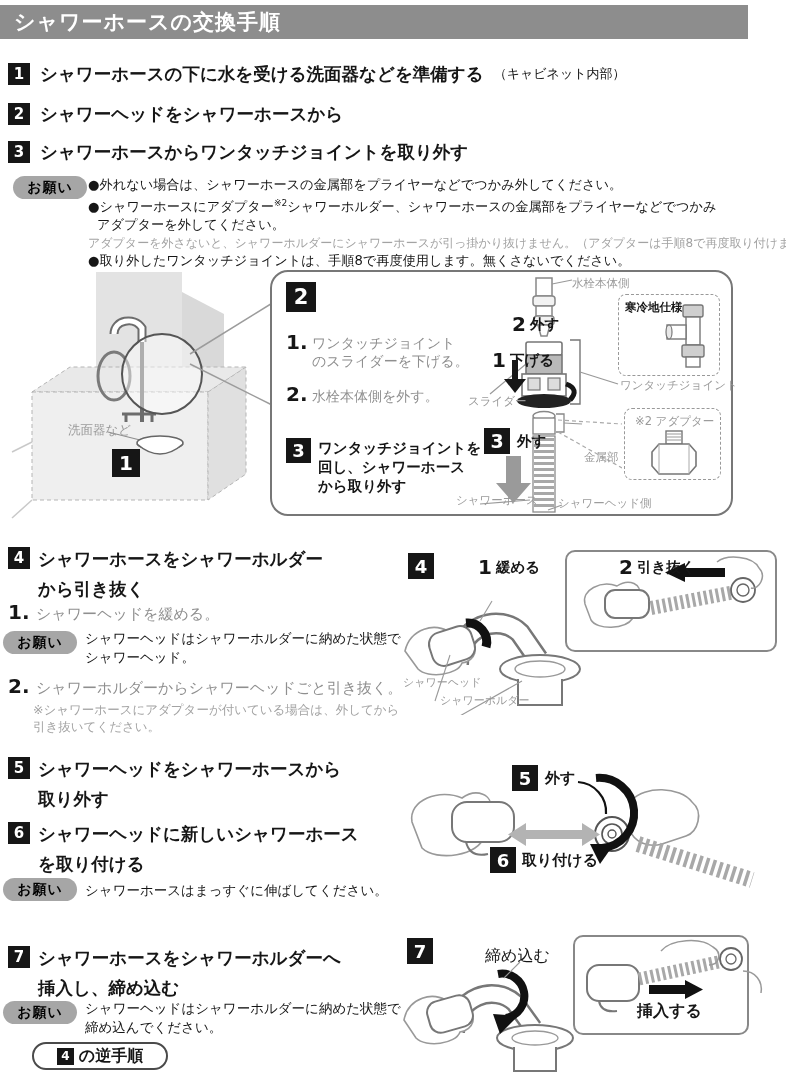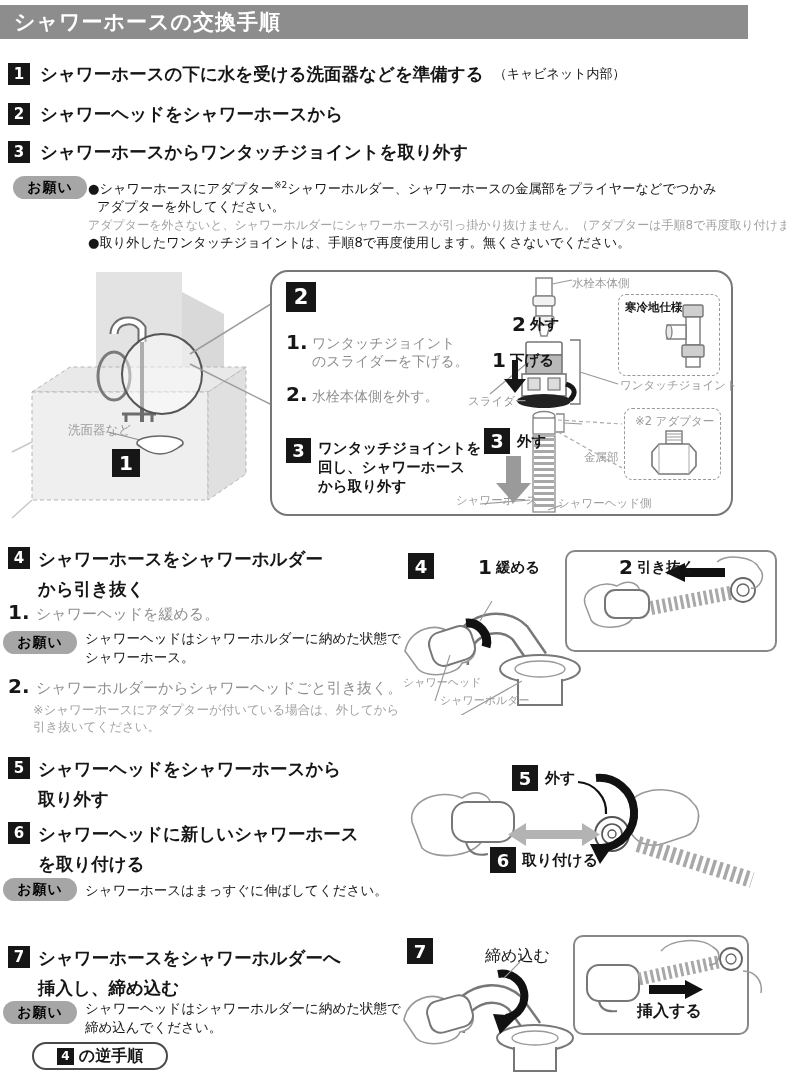--- a/index.html
+++ b/index.html
@@ -75,20 +75,21 @@
   </div>
   <div class="steprow" style="top:140px">
     <span class="nbox nbox-s">3</span>
     <span class="h17">シャワーホースからワンタッチジョイントを取り外す</span>
   </div>
 
   <div class="onegai" style="left:13px;top:176px">
     <span>お願い</span>
   </div>
   <div class="abs" style="left:88px;top:176px;width:696px">
+    <div class="nb-line">●外れない場合は、シャワーホースの金属部をプライヤーなどでつかみ外してください。</div>
     <div class="nb-line"><span>●シャワーホースにアダプター</span><sup>※2</sup><span>シャワーホルダー、シャワーホースの金属部をプライヤーなどでつかみ</span></div>
     <div class="nb-line nb-indent">アダプターを外してください。</div>
     <div class="nb-line nb-gray">アダプターを外さないと、シャワーホルダーにシャワーホースが引っ掛かり抜けません。（アダプターは手順8で再度取り付けます）</div>
     <div class="nb-line">●取り外したワンタッチジョイントは、手順8で再度使用します。無くさないでください。</div>
   </div>
 
   <div class="abs" style="left:10px;top:272px;width:250px;height:248px">
     <svg width="250" height="248" viewBox="0 0 250 248">
       <rect x="86" y="0" width="86" height="96" fill="#e3e3e3"></rect>
       <polygon points="172,20 214,42 214,96 172,96" fill="#d9d9d9"></polygon>
@@ -219,21 +220,21 @@
     <div class="h-line">シャワーホースをシャワーホルダー</div>
     <div class="h-line">から引き抜く</div>
   </div>
   <span class="sub-num abs" style="left:8px;top:600px">1.</span>
   <span class="abs gray15" style="left:36px;top:605px">シャワーヘッドを緩める。</span>
   <div class="onegai" style="left:3px;top:631px">
     <span>お願い</span>
   </div>
   <div class="abs onegai-text" style="left:85px;top:629px">
     <div>シャワーヘッドはシャワーホルダーに納めた状態で</div>
-    <div>シャワーホース。</div>
+    <div>シャワーヘッド。</div>
   </div>
   <span class="sub-num abs" style="left:8px;top:674px">2.</span>
   <span class="abs gray15" style="left:36px;top:679px">シャワーホルダーからシャワーヘッドごと引き抜く。</span>
   <div class="abs note-gray" style="left:33px;top:701px">
     <div>※シャワーホースにアダプターが付いている場合は、外してから</div>
     <div>引き抜いてください。</div>
   </div>
 
   <div class="abs" style="left:400px;top:545px;width:382px;height:170px">
     <svg class="abs" style="left:0;top:28px" width="230" height="142" viewBox="0 0 230 142">

